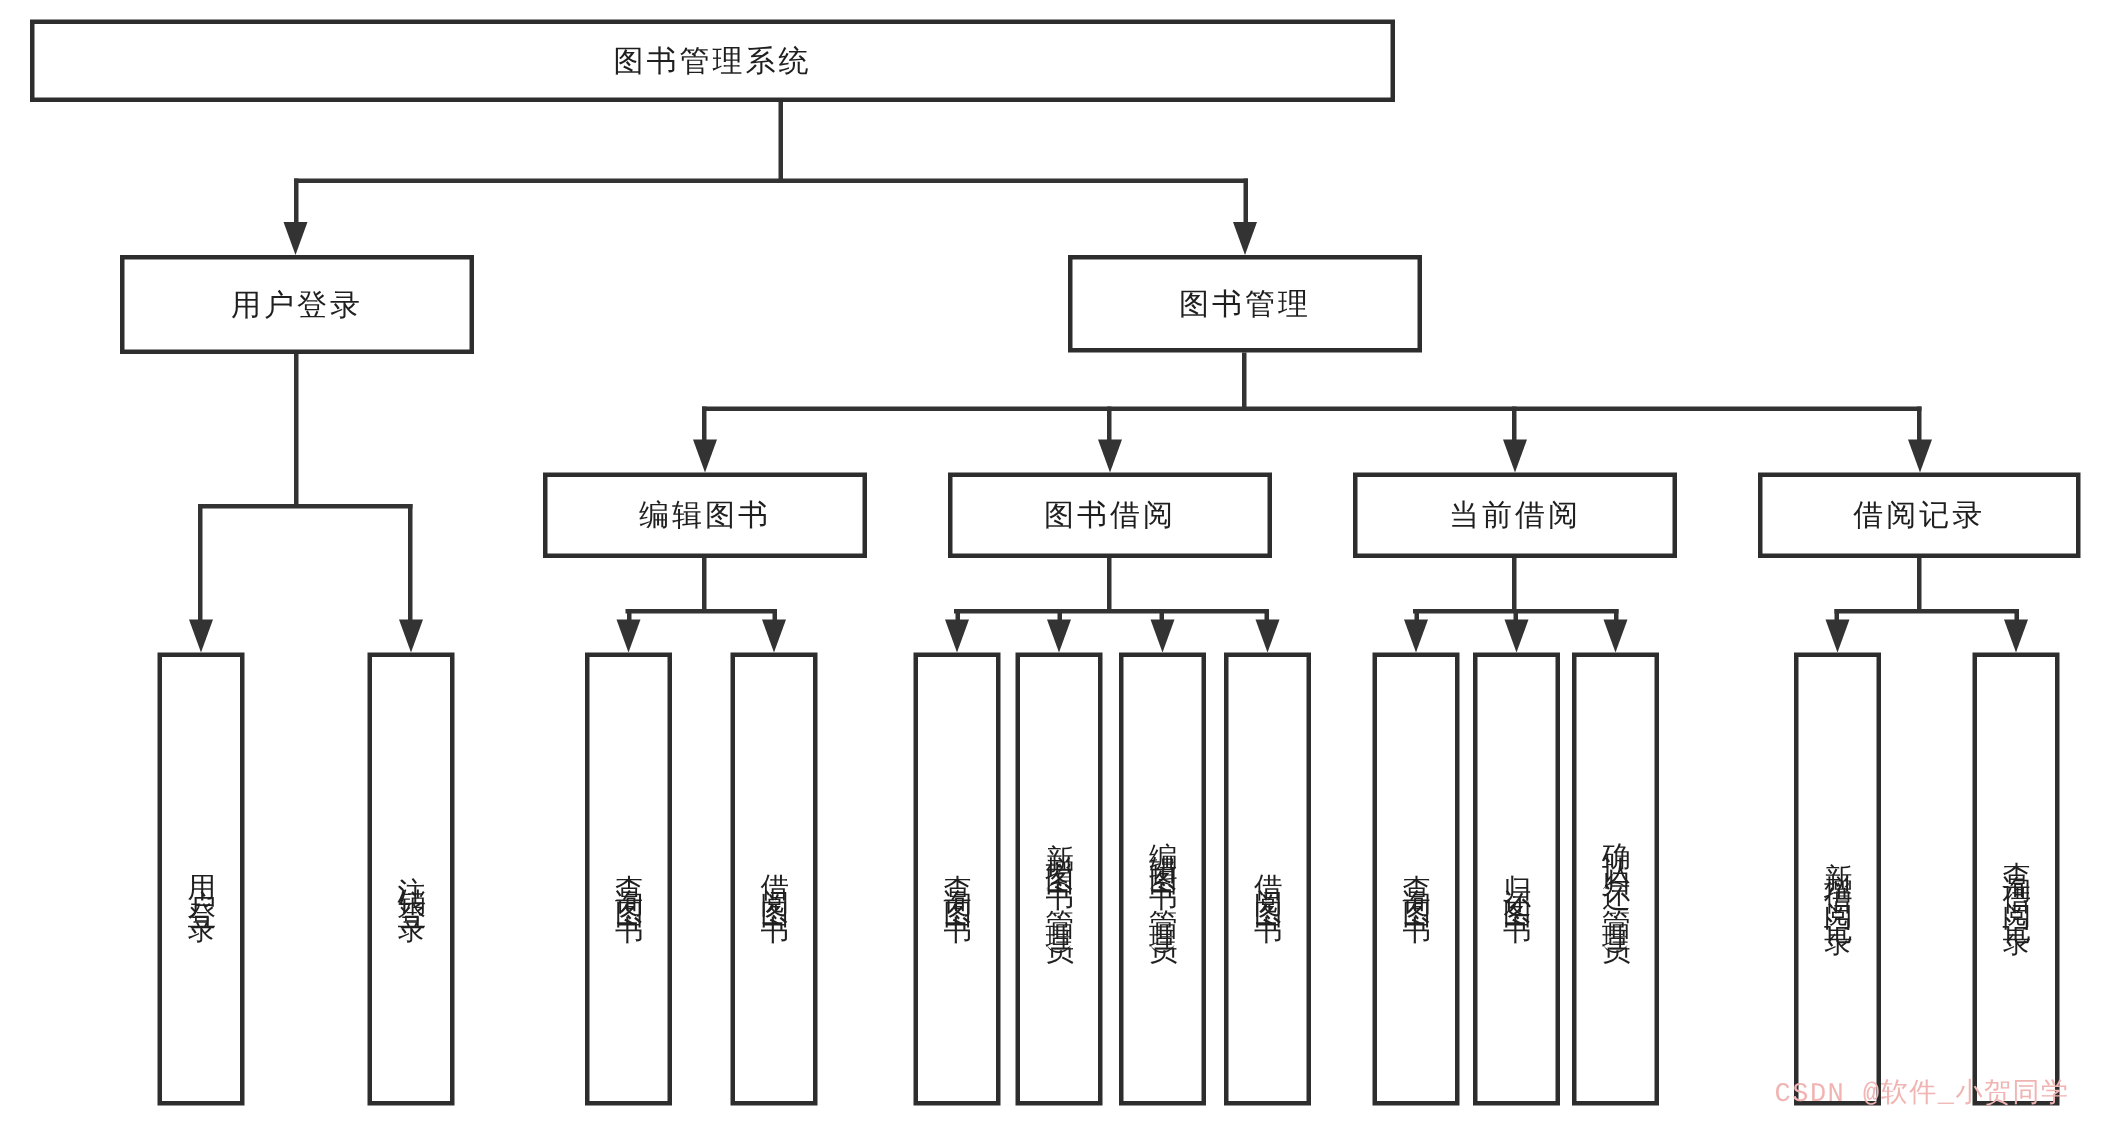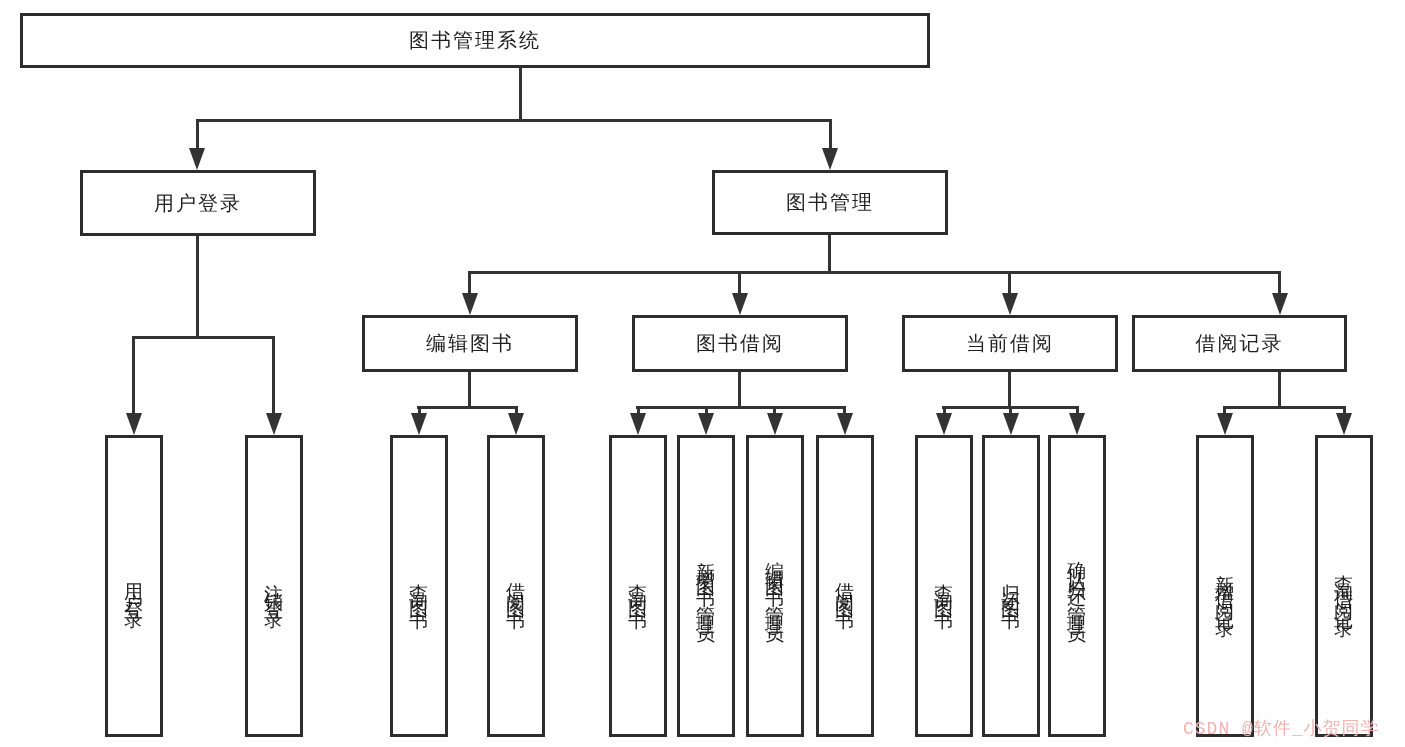--- a/index.html
+++ b/index.html
@@ -99,21 +99,21 @@
 
   <div class="box hbox" style="left:362px;top:315px;width:216px;height:57px;">
     <span>编辑图书</span>
   </div>
   <div class="box hbox" style="left:902px;top:315px;width:216px;height:57px;">
     <span>当前借阅</span>
   </div>
   <div class="box hbox" style="left:632px;top:315px;width:216px;height:57px;">
     <span>图书借阅</span>
   </div>
-  <div class="box hbox" style="left:1132px;top:315px;width:215px;height:57px;">
+  <div class="box hbox" style="left:1172px;top:315px;width:215px;height:57px;">
     <span>借阅记录</span>
   </div>
 
   <div class="vline" style="left:468px;top:372px;height:36px;"></div>
   <div class="hline" style="left:417px;top:406px;width:101px;"></div>
   <div class="vline" style="left:418px;top:406px;height:9px;"></div>
   <div class="vline" style="left:515px;top:406px;height:9px;"></div>
   <div class="arrow" style="left:411px;top:413px;"></div>
   <div class="arrow" style="left:508px;top:413px;"></div>
 

